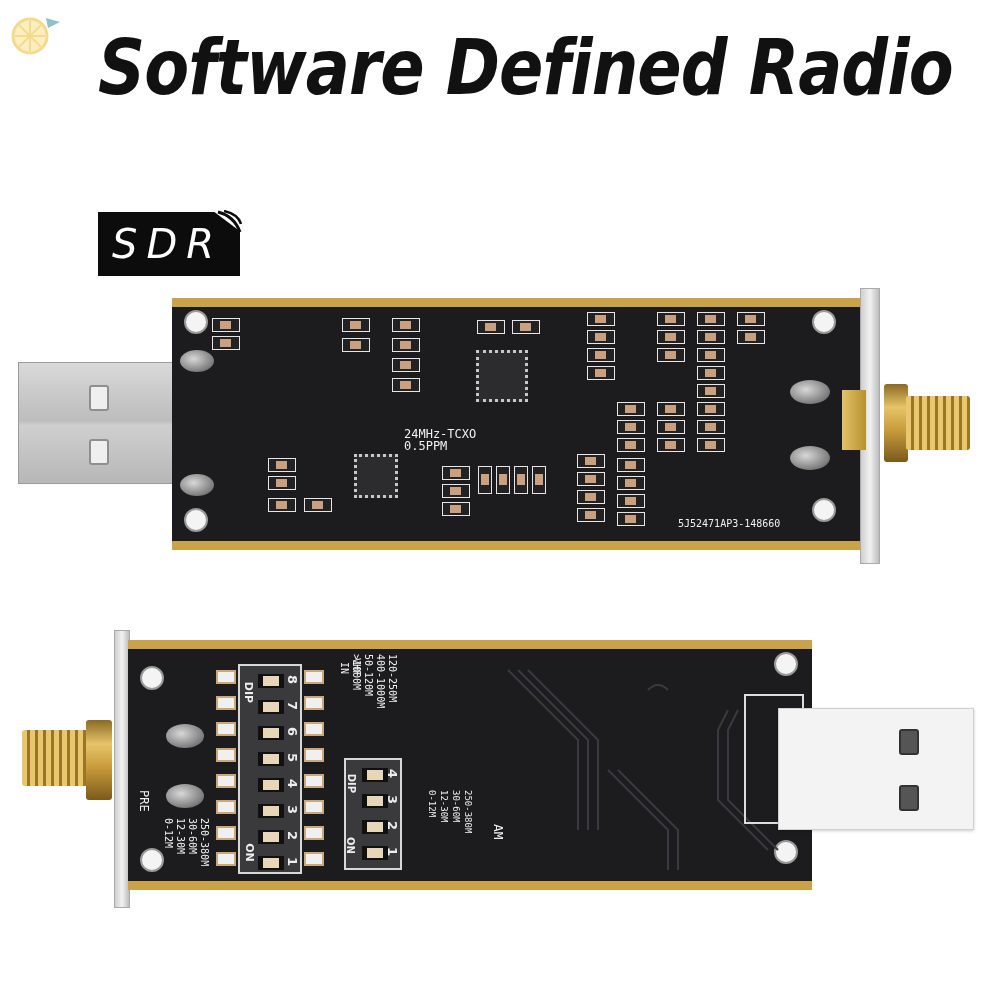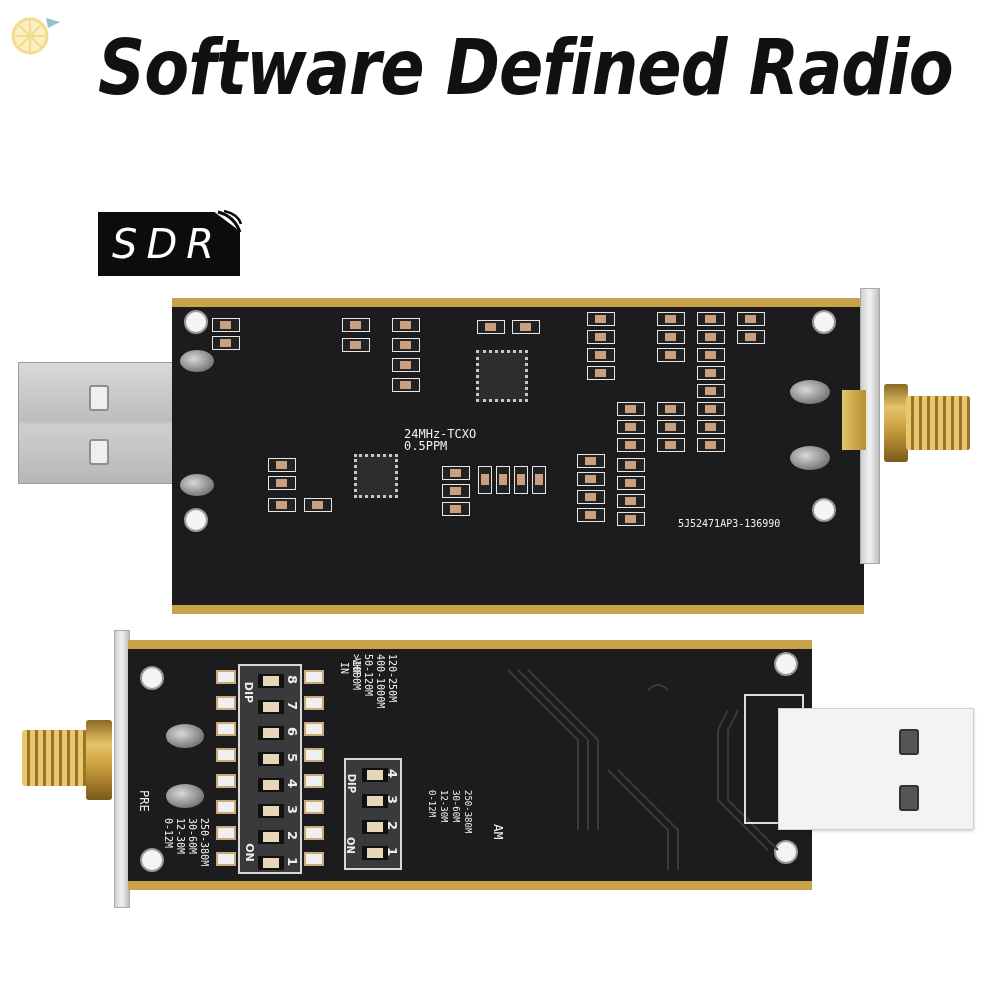--- a/index.html
+++ b/index.html
@@ -82,41 +82,41 @@
 <svg class="sdr-arc" viewBox="0 0 30 30">
   <path d="M6 2 Q22 6 28 22" stroke="#0c0c0c" stroke-width="3" fill="none"></path>
   <path d="M12 1 Q26 4 29 14" stroke="#0c0c0c" stroke-width="2.5" fill="none"></path>
 </svg>
 
 <div class="usb" style="left:18px; top:362px; width:160px; height:122px;">
   <div class="usb-slot" style="left:70px; top:22px;"></div>
   <div class="usb-slot" style="left:70px; top:76px;"></div>
 </div>
 
-<div class="board" style="left:172px; top:298px; width:692px; height:316px;">
+<div class="board" style="left:172px; top:298px; width:692px; height:252px;">
   <div class="gold-top"></div>
   <div class="gold-bot"></div>
   <div class="hole" style="left:12px; top:12px;"></div>
   <div class="hole" style="left:12px; top:210px;"></div>
   <div class="hole" style="left:640px; top:12px;"></div>
   <div class="hole" style="left:640px; top:200px;"></div>
 
   <div class="blob" style="left:8px; top:52px; width:34px; height:22px;"></div>
   <div class="blob" style="left:8px; top:176px; width:34px; height:22px;"></div>
   <div class="blob" style="left:618px; top:82px; width:40px; height:24px;"></div>
   <div class="blob" style="left:618px; top:148px; width:40px; height:24px;"></div>
 
   <div class="chip" style="left:304px; top:52px; width:52px; height:52px;"></div>
   <div class="chip" style="left:182px; top:156px; width:44px; height:44px;"></div>
 
   <div class="silk" style="left:232px; top:130px; font-size:12px;">
     <div>24MHz-TCXO</div>
     <div>0.5PPM</div>
   </div>
-  <div class="silk" style="left:506px; top:220px; font-size:10px;">5J52471AP3-136990</div>
+  <div class="silk" style="left:506px; top:220px; font-size:10px;">5J52471AP3-148660</div>
 
   <div class="pad" style="left:40px; top:20px;"></div>
   <div class="pad" style="left:40px; top:38px;"></div>
   <div class="pad" style="left:170px; top:20px;"></div>
   <div class="pad" style="left:170px; top:40px;"></div>
   <div class="pad" style="left:220px; top:20px;"></div>
   <div class="pad" style="left:220px; top:40px;"></div>
   <div class="pad" style="left:220px; top:60px;"></div>
   <div class="pad" style="left:220px; top:80px;"></div>
   <div class="pad" style="left:305px; top:22px;"></div>

